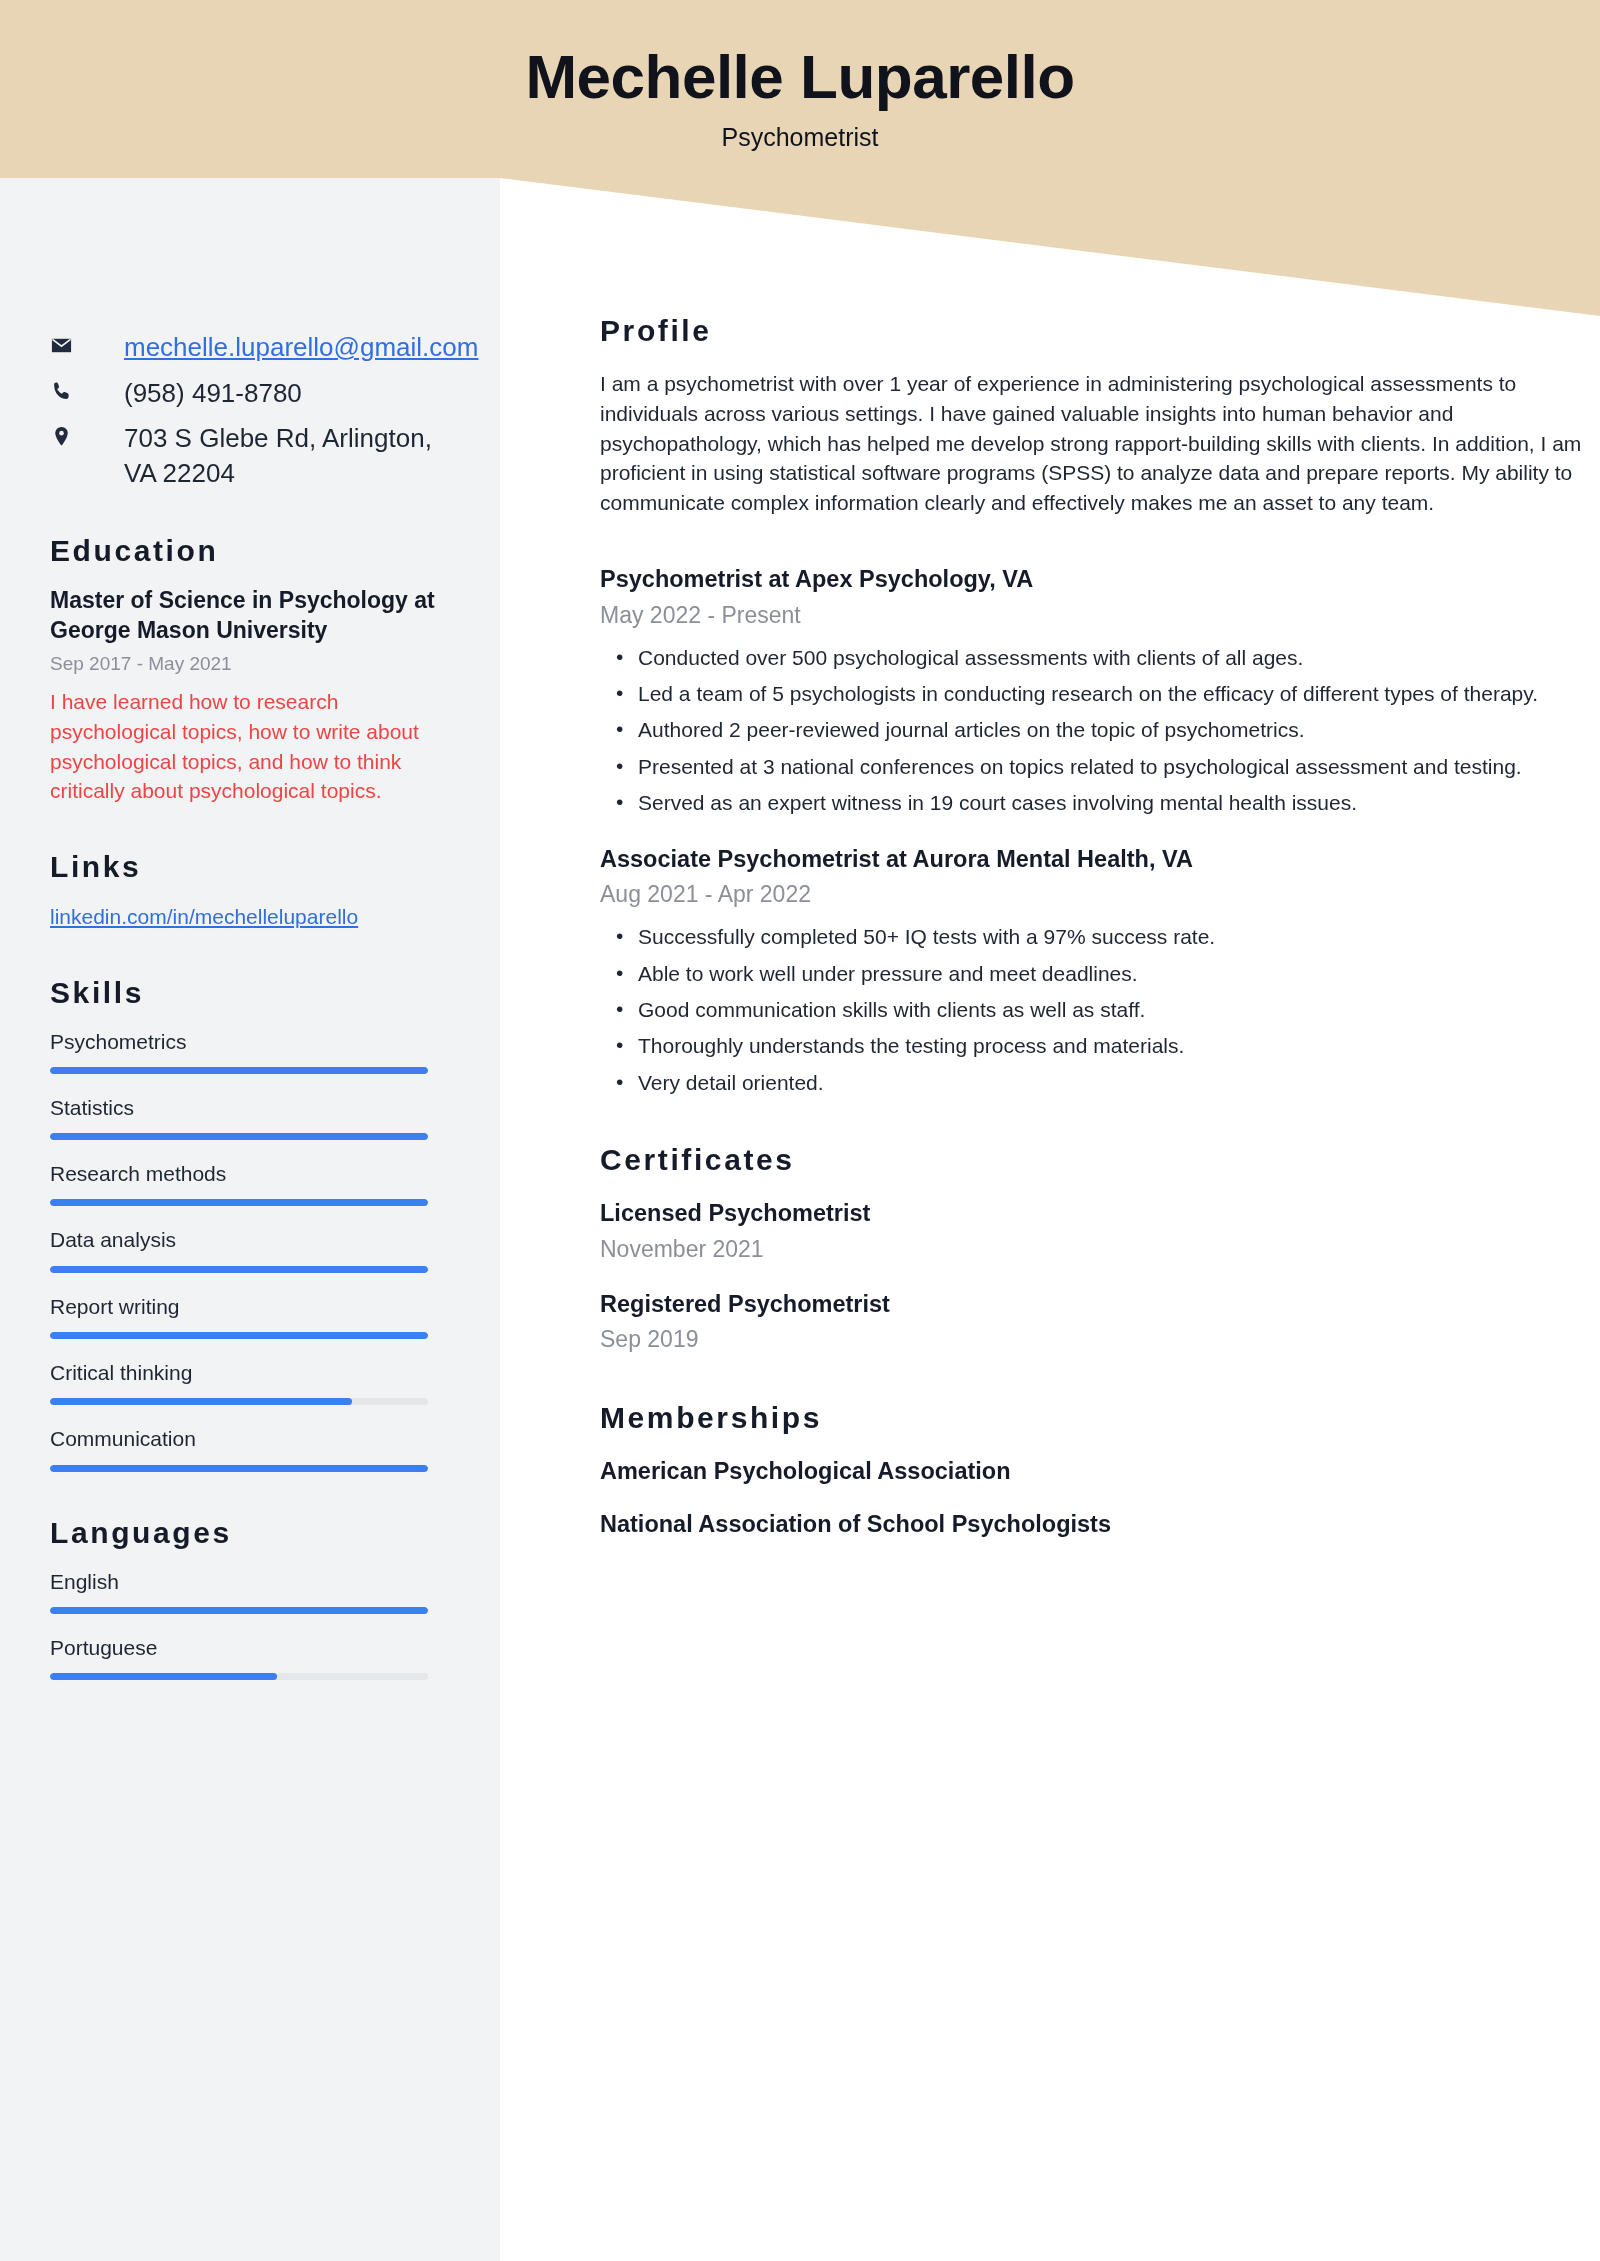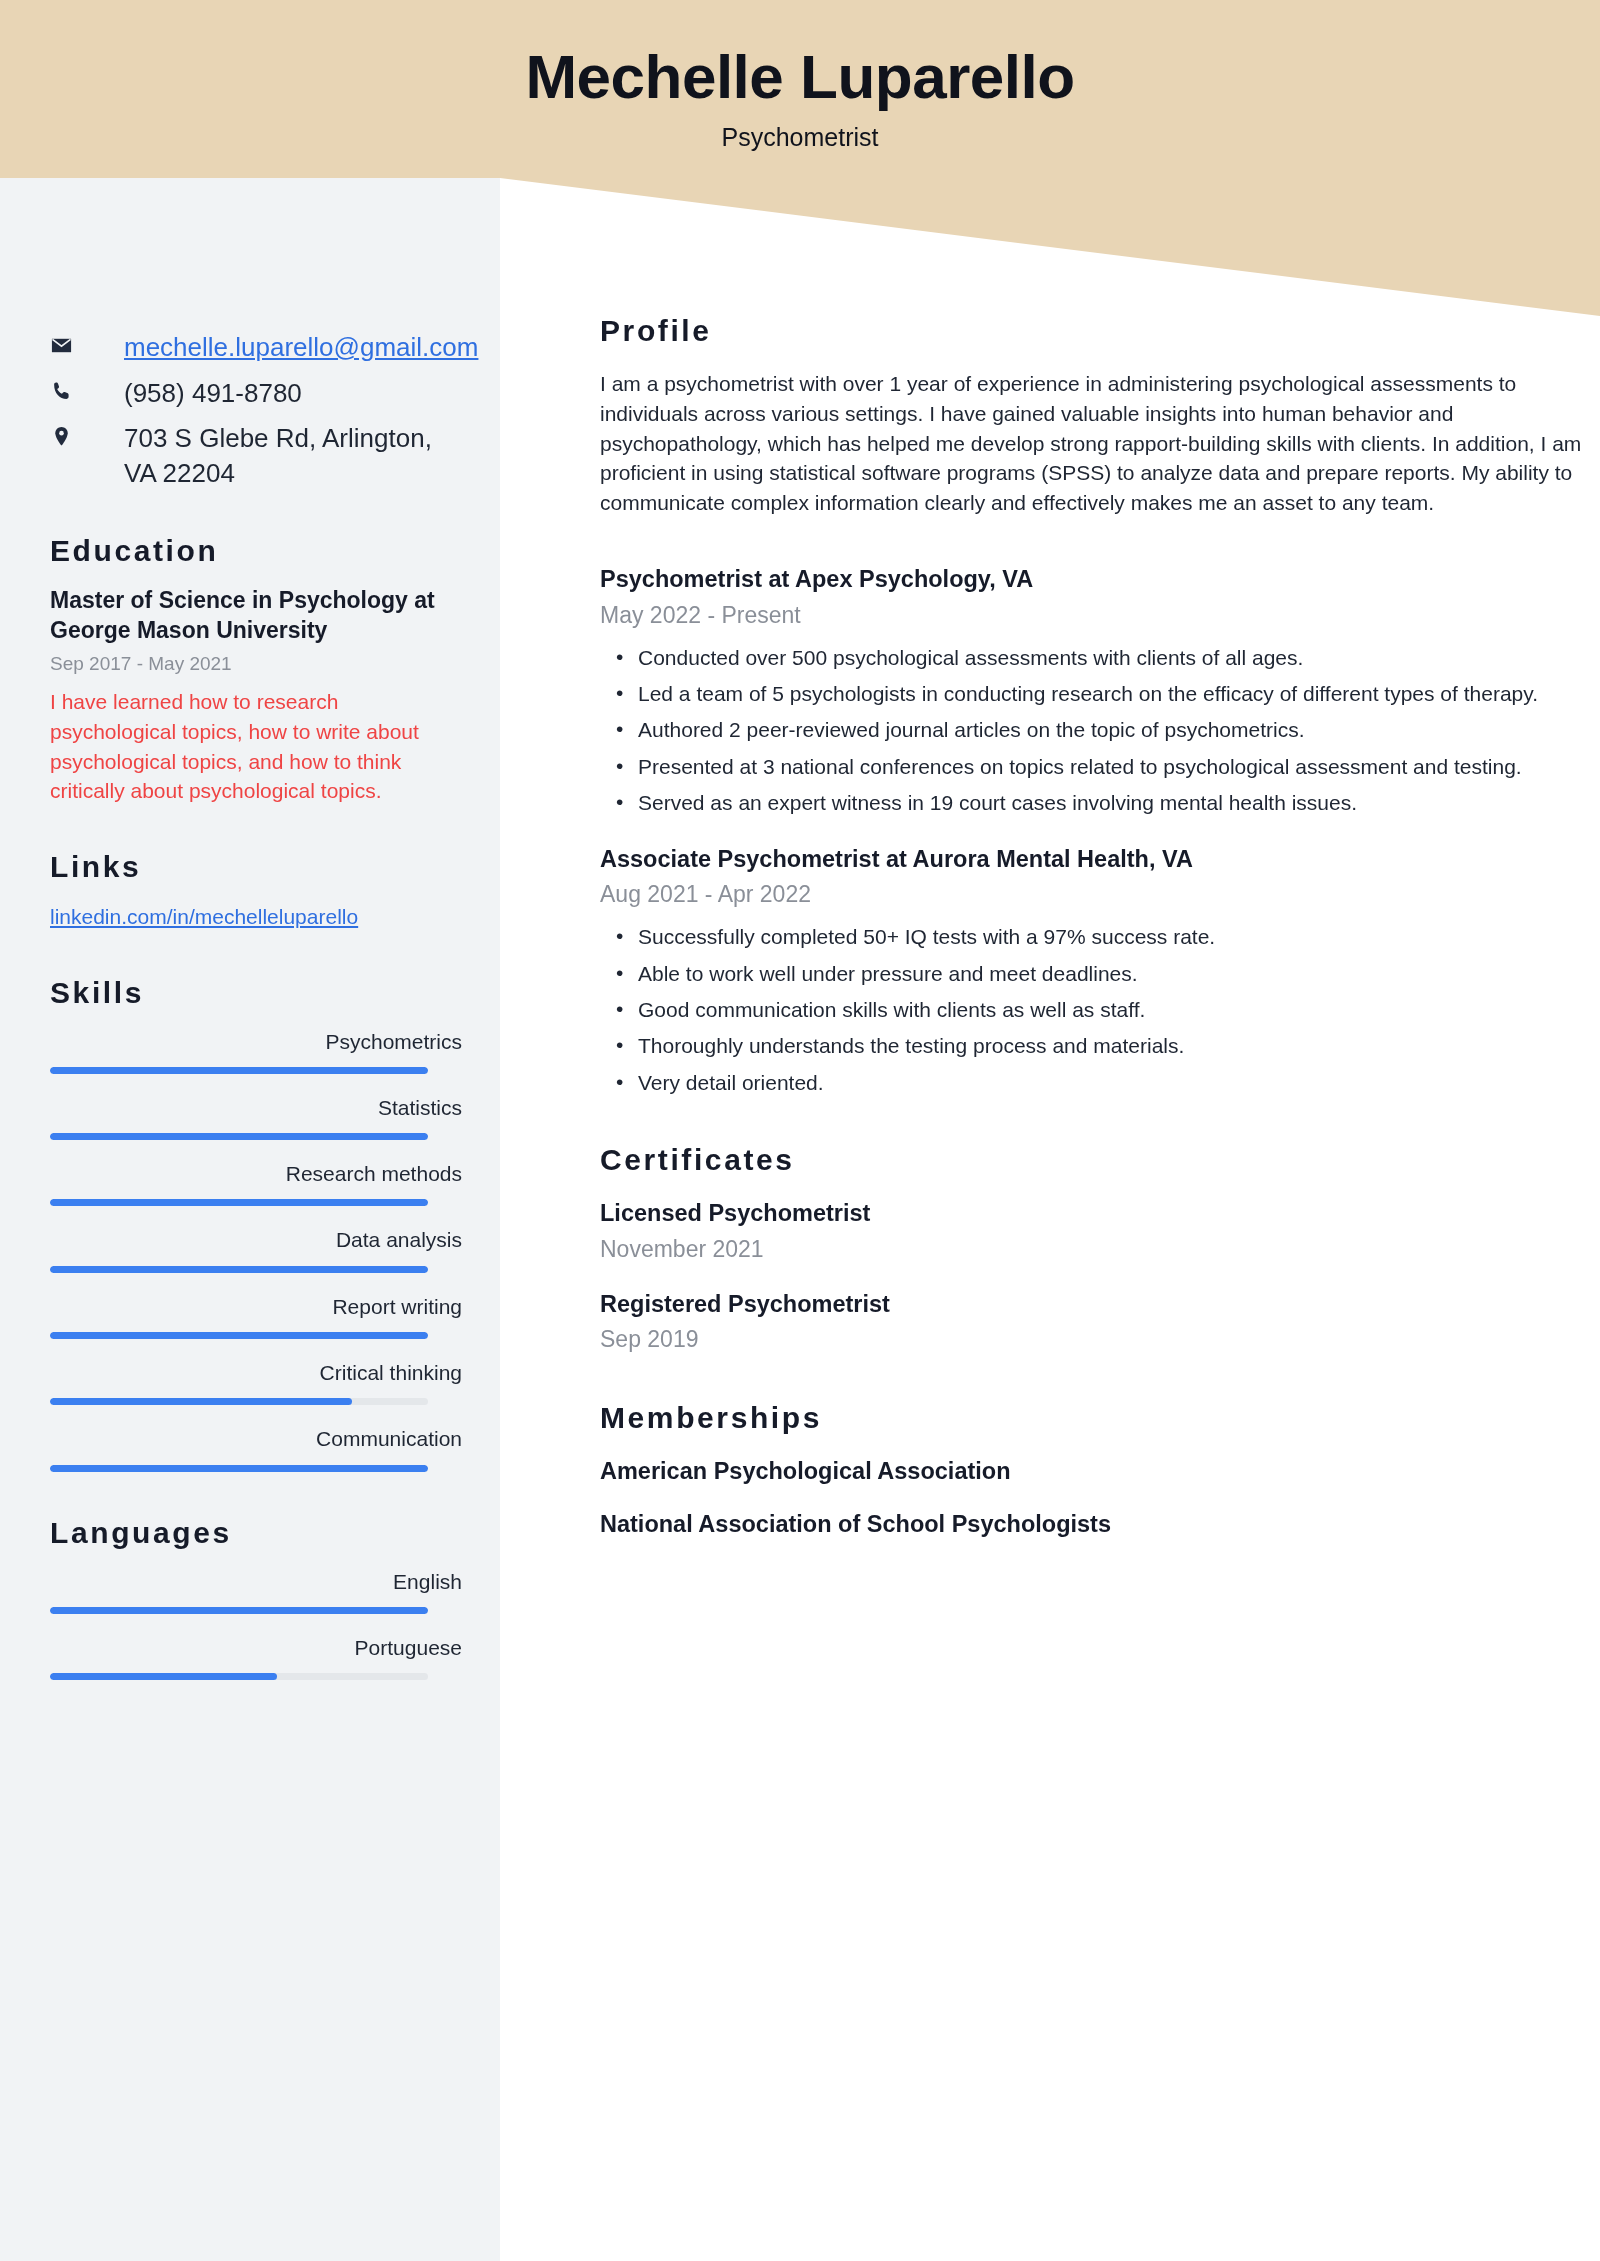--- a/index.html
+++ b/index.html
@@ -61,21 +61,21 @@
 
   .side-sec { margin-top:44px; }
   .side-sec .sec-head { margin-bottom:19px; }
 
   .edu-title { font-size:23px; font-weight:700; color:#161b29; line-height:1.28; }
   .edu-date  { font-size:19px; color:#8a8f98; margin-top:7px; line-height:1.3; }
   .edu-desc  { font-size:21px; color:#ef4444; line-height:1.42; margin-top:10px; }
 
   .side-link { font-size:21px; color:#2f6fe0; text-decoration:underline; line-height:1.4; }
 
-  .bar-item { margin-bottom:20px;text-align:right; }
+  .bar-item { margin-bottom:20px; }
   .bar-label { font-size:21px; color:#1f2633; line-height:1.3; margin-bottom:12px; }
   .bar-track {
     position:relative; width:378px; height:7px;
     background:#e4e7ea; border-radius:4px; overflow:hidden;
   }
   .bar-fill {
     position:absolute; left:0; top:0; height:7px;
     background:#3b7ff0; border-radius:4px;
   }
 

